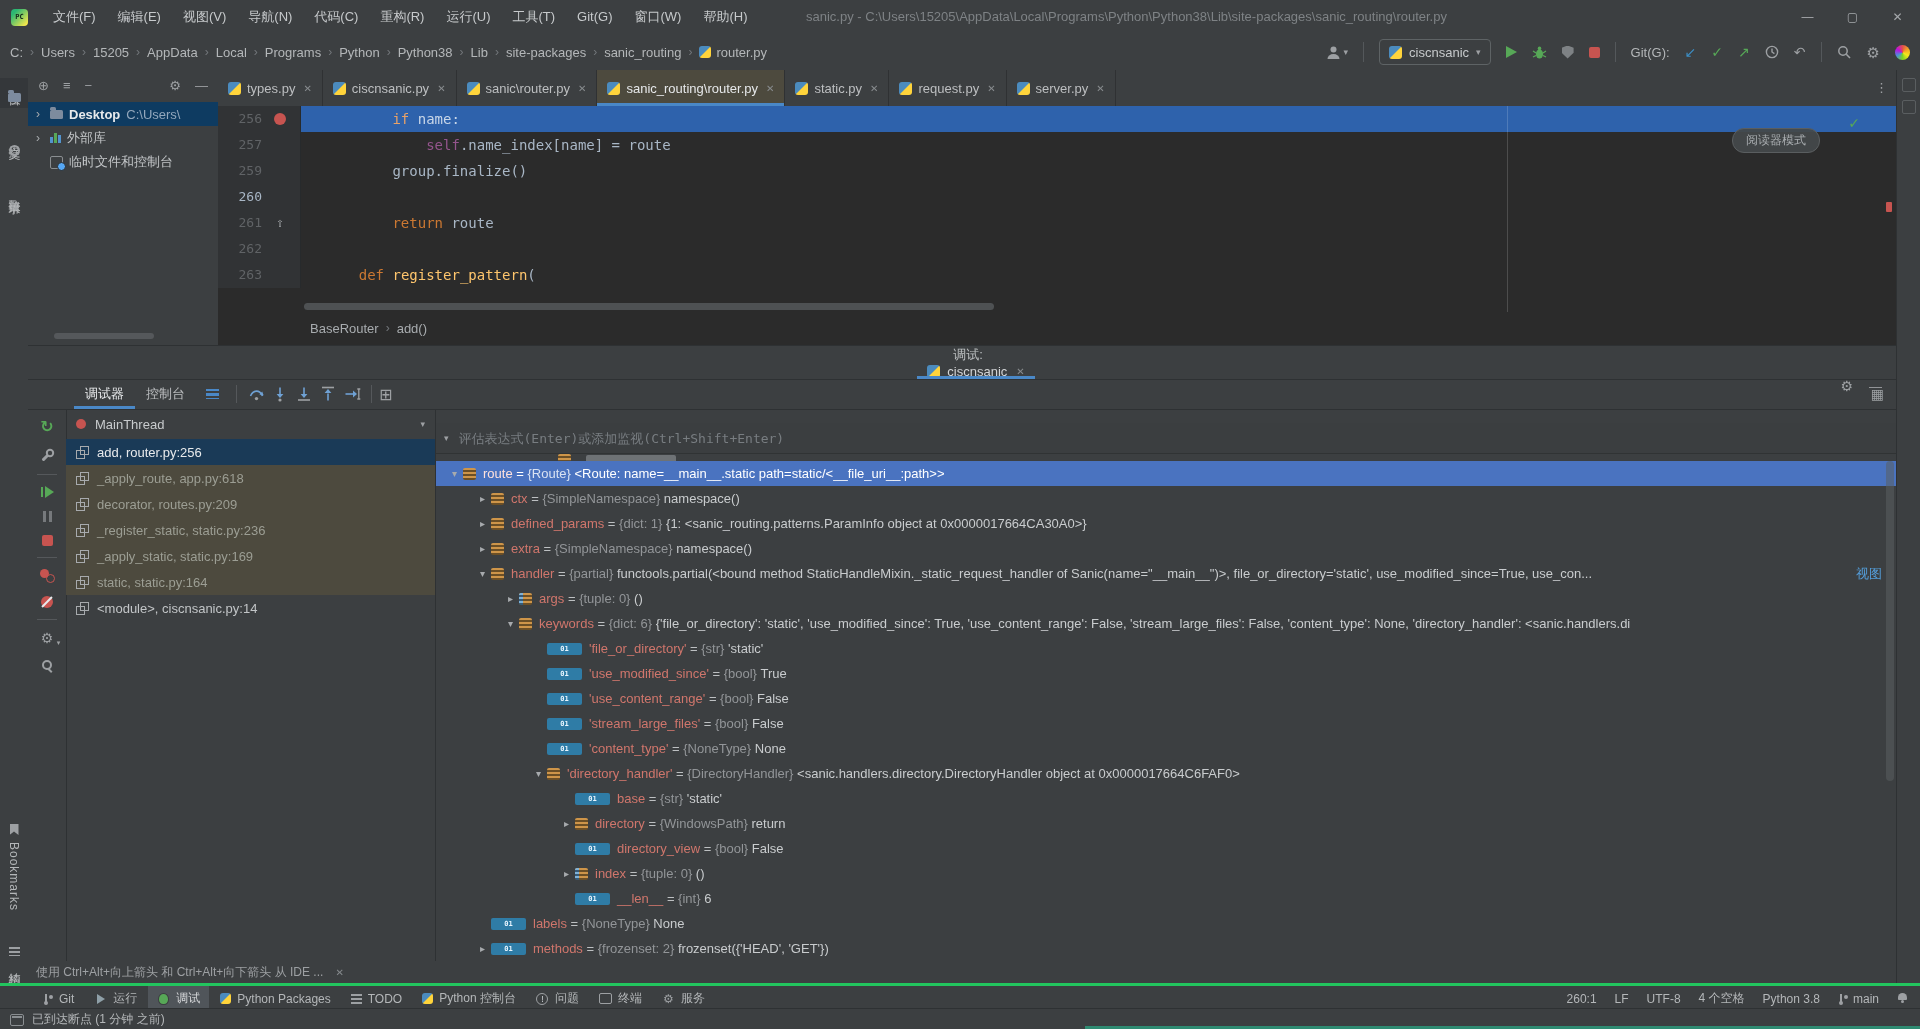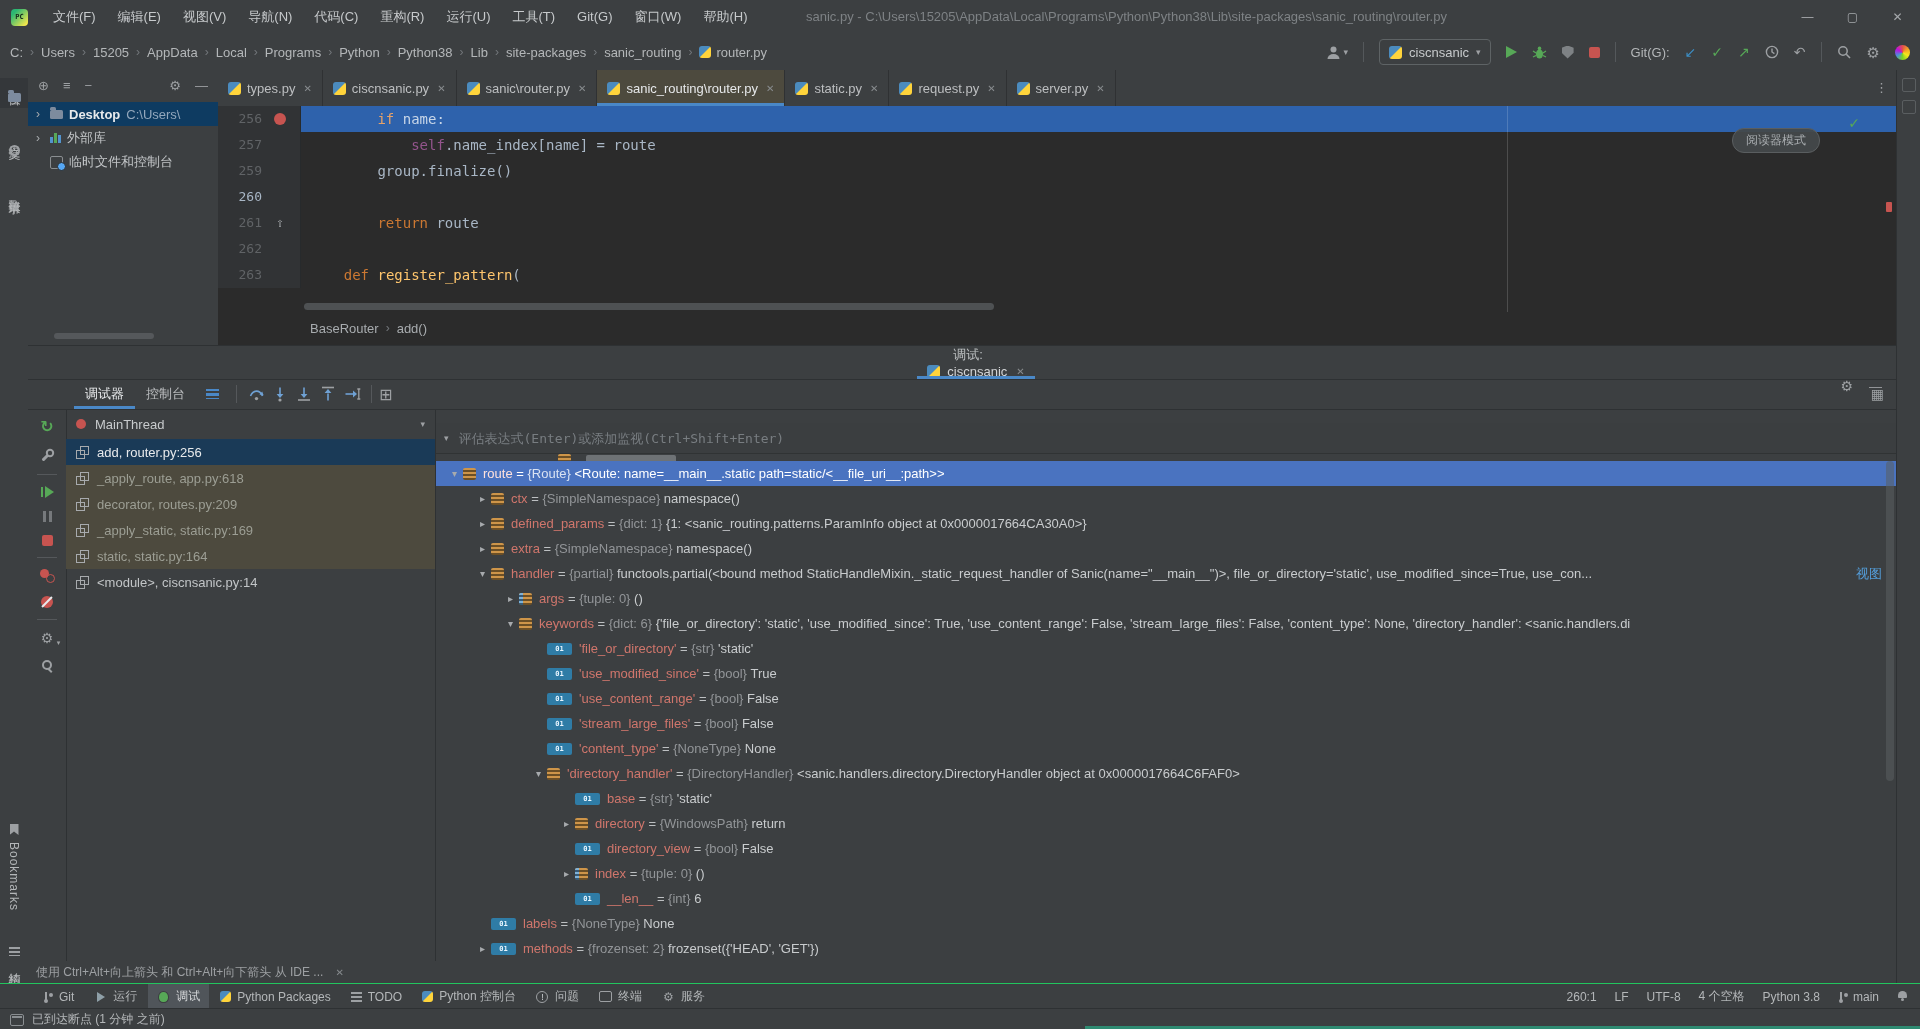--- a/index.html
+++ b/index.html
@@ -81,21 +81,21 @@
   .tclose{color:#888c8f;font-size:10px;margin-left:2px;}
   .tab-more{position:absolute;right:8px;top:0;line-height:36px;color:#9da0a3;}
   #code{position:absolute;top:36px;left:0;right:0;height:206px;overflow:hidden;}
   .code-line{display:flex;height:26px;line-height:26px;font-family:"DejaVu Sans Mono","Liberation Mono",monospace;font-size:14px;}
   .gut{flex:0 0 82px;display:flex;background:#313335;border-right:1px solid #272a2c;}
   .lnum{width:44px;text-align:right;color:#606366;font-size:13px;flex:none;}
   .lnum.cur{color:#a9b7c6;}
   .gslot{width:36px;display:flex;align-items:center;justify-content:center;flex:none;}
   .bp{width:12px;height:12px;border-radius:50%;background:#c75450;}
   .gmark{color:#a7aaad;font-size:13px;}
-  .ltext{flex:1;white-space:pre;color:#a9b7c6;padding-left:9px;}
+  .ltext{flex:1;white-space:pre;color:#a9b7c6;padding-left:24px;}
   .code-line.exec .ltext{background:#2e62ac;color:#c8d6e8;}
   .tok-kw{color:#cc7832;}
   .code-line.exec .tok-kw{color:#e8a268;}
   .tok-self{color:#94558d;}
   .tok-fn{color:#ffc66d;}
   .wrap-guide{position:absolute;top:0;bottom:0;left:1289px;width:1px;background:rgba(255,255,255,.16);}
   .hscroll{position:absolute;bottom:2px;left:86px;width:690px;height:7px;border-radius:4px;background:#55585b;opacity:.85;}
   .vmark{position:absolute;right:4px;top:96px;width:6px;height:10px;background:#c75450;border-radius:1px;}
   .reader{position:absolute;top:6px;right:76px;background:rgba(68,72,74,.94);border:1px solid #5a5e60;border-radius:12px;padding:3px 13px;font-size:12px;color:#a8acaf;margin-top:16px;}
   .inspect{position:absolute;top:9px;right:36px;color:#57a857;font-size:14px;font-weight:bold;}
@@ -156,38 +156,38 @@
   #vars{position:absolute;left:407px;top:63px;right:0;bottom:23px;border-left:1px solid #2e3133;overflow:hidden;}
   .eval-row{height:30px;display:flex;align-items:center;background:#3b3e40;border-bottom:1px solid #303334;padding:0 8px;gap:8px;margin-top:14px;}
   #eval-input{flex:1;background:transparent;border:none;outline:none;color:#c8cbcd;font-family:"DejaVu Sans Mono","Liberation Mono",monospace;font-size:13px;}
   #eval-input::placeholder{color:#787d81;}
   .clip-row{height:7px;overflow:hidden;display:flex;gap:8px;padding-left:122px;align-items:flex-start;}
   .clip-bar{width:90px;height:12px;background:#6e7275;border-radius:2px;margin-top:1px;}
   .vrow{height:25px;display:flex;align-items:center;white-space:nowrap;overflow:hidden;position:relative;}
   .vchev{width:17px;flex:none;text-align:center;color:#a7aaad;font-size:10px;}
   .i-bars{width:13px;height:12px;border-radius:2px;background:repeating-linear-gradient(180deg,#ce9549 0 2px,#6b4f26 2px 4px);flex:none;margin-right:7px;position:relative;}
   .i-tuple::before{content:'';position:absolute;left:0;top:0;bottom:0;width:4px;background:repeating-linear-gradient(180deg,#7fb2d8 0 2px,#365a77 2px 4px);border-radius:2px 0 0 2px;}
-  .i-prim{width:25px;height:12px;border-radius:2px;background:#2f7ca6;color:#eaf6ff;font:bold 7px/12px "DejaVu Sans Mono",monospace;text-align:center;flex:none;margin-right:7px;}
+  .i-prim{width:35px;height:12px;border-radius:2px;background:#2f7ca6;color:#eaf6ff;font:bold 7px/12px "DejaVu Sans Mono",monospace;text-align:center;flex:none;margin-right:7px;}
   .v-name{color:#d0766c;}
   .v-eq{color:#bdc0c2;white-space:pre;}
   .v-type{color:#929598;white-space:pre;}
   .v-value{color:#c9ccce;}
   .vrow.sel{background:#4a73c0;}
   .vrow.sel .v-name{color:#ffe2dc;}
   .vrow.sel .v-eq{color:#ffffff;}
   .vrow.sel .v-type{color:#d9e2f2;}
   .vrow.sel .v-value{color:#ffffff;}
   .v-link{position:absolute;right:14px;top:0;line-height:25px;color:#549edb;background:#3c3f41;padding-left:8px;}
   .vscroll{position:absolute;right:2px;top:52px;width:8px;height:320px;background:#5a5e61;opacity:.55;border-radius:4px;}
 
   #dbg-hint{position:absolute;left:8px;bottom:0;height:23px;display:flex;align-items:center;gap:12px;color:#9da0a3;font-size:12px;}
   .hint-x{color:#85898c;font-size:10px;}
 
   
-  #bottombar{position:absolute;left:0;top:983px;width:1920px;height:25px;background:#3c3f41;border-top:1px solid #22c55e;display:flex;align-items:center;}
+  #bottombar{position:absolute;left:0;top:983px;width:1920px;height:25px;background:#3c3f41;border-top:3px solid #22c55e;display:flex;align-items:center;}
   #bb-left{display:flex;align-items:center;padding-left:34px;gap:2px;height:25px;}
   .bbtn{display:flex;align-items:center;gap:6px;padding:0 9px;height:25px;font-size:12px;color:#b4b7b9;}
   .bbtn.active{background:#50555a;color:#d6d8da;}
   #bb-right{margin-left:auto;display:flex;align-items:center;gap:18px;padding-right:12px;font-size:12px;color:#b4b7b9;}
   .bic{display:inline-flex;align-items:center;justify-content:center;width:13px;height:13px;flex:none;}
   .bic-run::before{content:'';border-left:8px solid #8fa0a8;border-top:5px solid transparent;border-bottom:5px solid transparent;}
   .bic-debug::before{content:'';width:9px;height:10px;border-radius:50% 50% 45% 45%;background:#57a857;box-shadow:0 0 0 1px #3c3f41;}
   .bic-python{background:linear-gradient(135deg,#4b8bbe 49%,#ffd43b 51%);border-radius:3px;width:11px;height:11px;}
   .bic-todo{background:repeating-linear-gradient(180deg,#9da0a3 0 2px,transparent 2px 4px);width:11px;height:10px;}
   .bic-problems::before{content:'!';font-size:9px;color:#d0d3d6;border:1.2px solid #9da0a3;border-radius:50%;width:10px;height:10px;line-height:10px;text-align:center;}
@@ -604,20 +604,24 @@
           <div class="frow library">
             <span class="i-frame"></span>
             <span class="flabel">_apply_route, app.py:618</span>
           </div>
           <div class="frow library">
             <span class="i-frame"></span>
             <span class="flabel">decorator, routes.py:209</span>
           </div>
           <div class="frow library">
             <span class="i-frame"></span>
+            <span class="flabel">_register_static, static.py:236</span>
+          </div>
+          <div class="frow library">
+            <span class="i-frame"></span>
             <span class="flabel">_apply_static, static.py:169</span>
           </div>
           <div class="frow library">
             <span class="i-frame"></span>
             <span class="flabel">static, static.py:164</span>
           </div>
           <div class="frow normal">
             <span class="i-frame"></span>
             <span class="flabel">&lt;module&gt;, ciscnsanic.py:14</span>
           </div>

